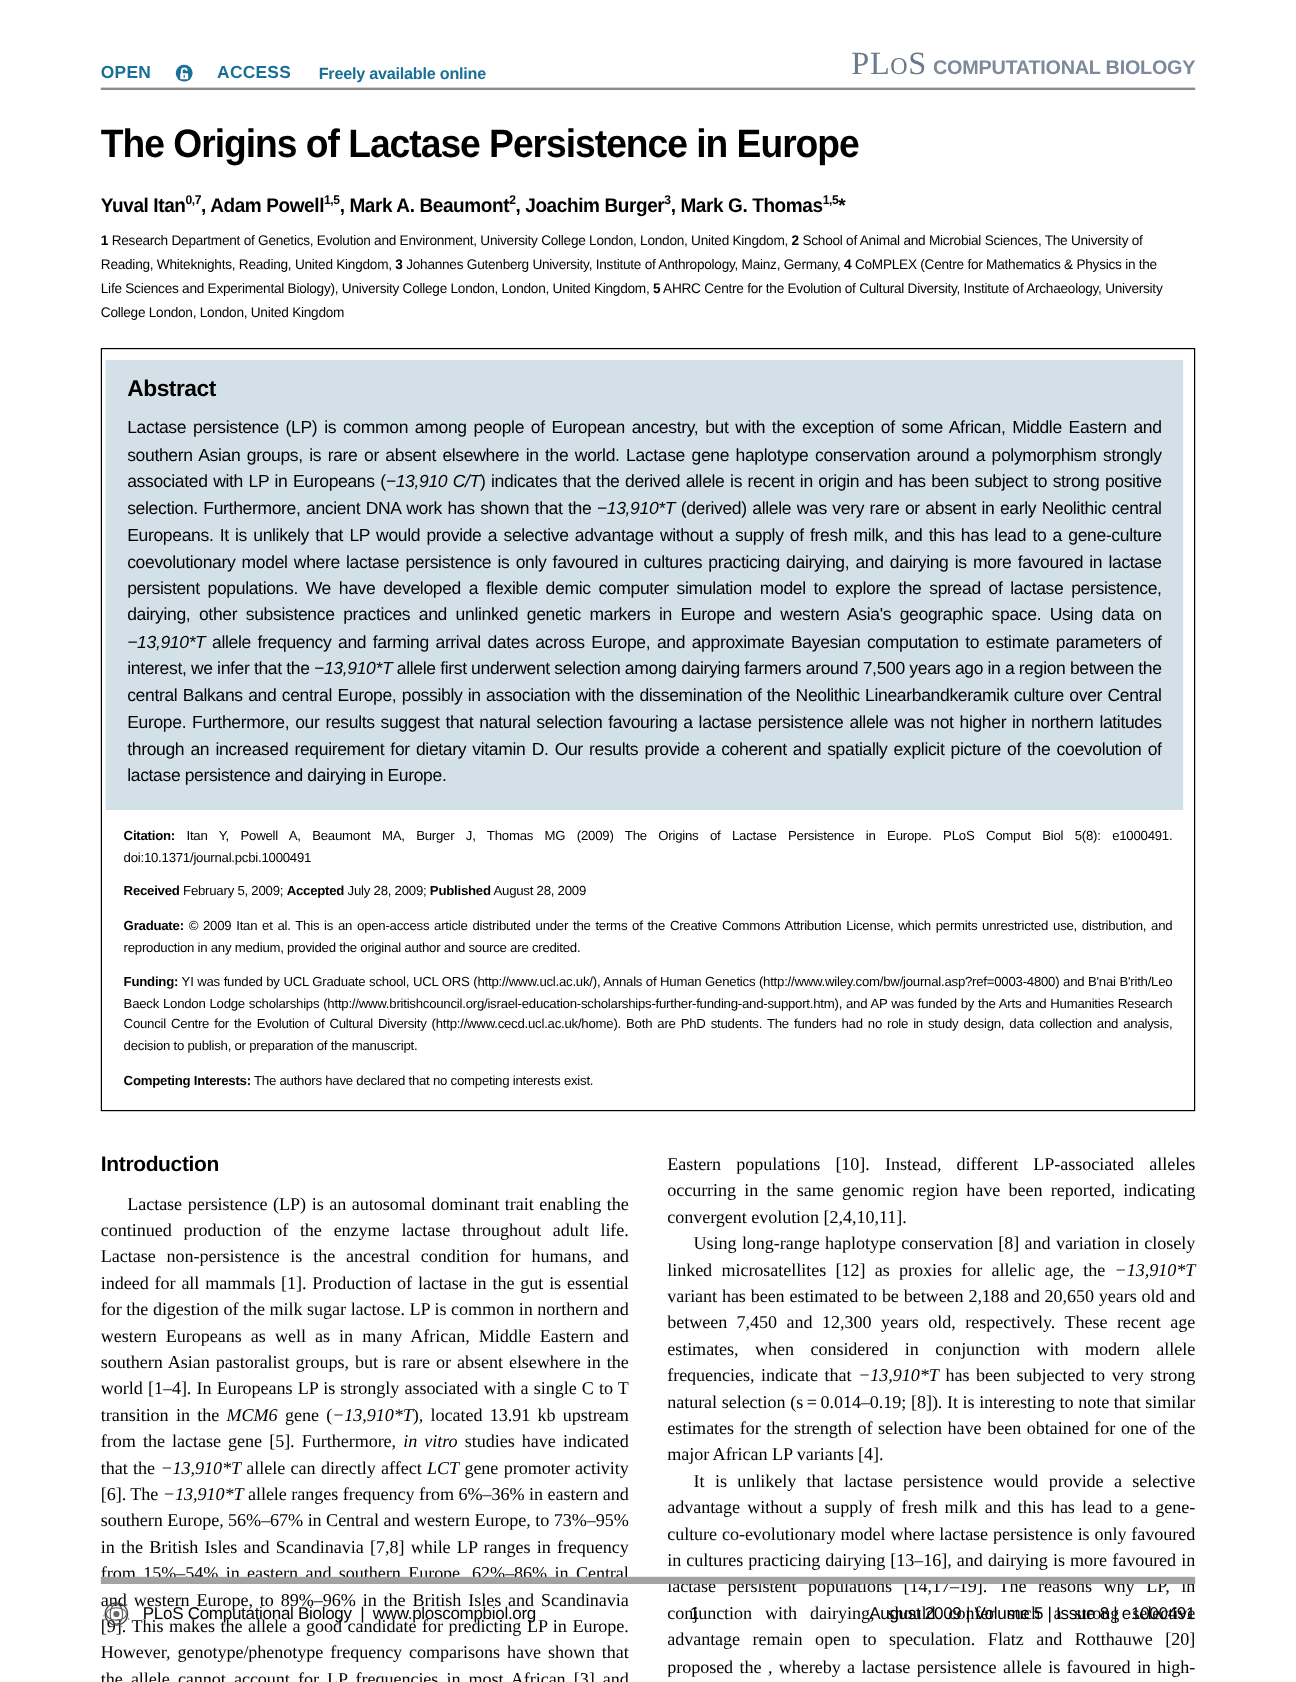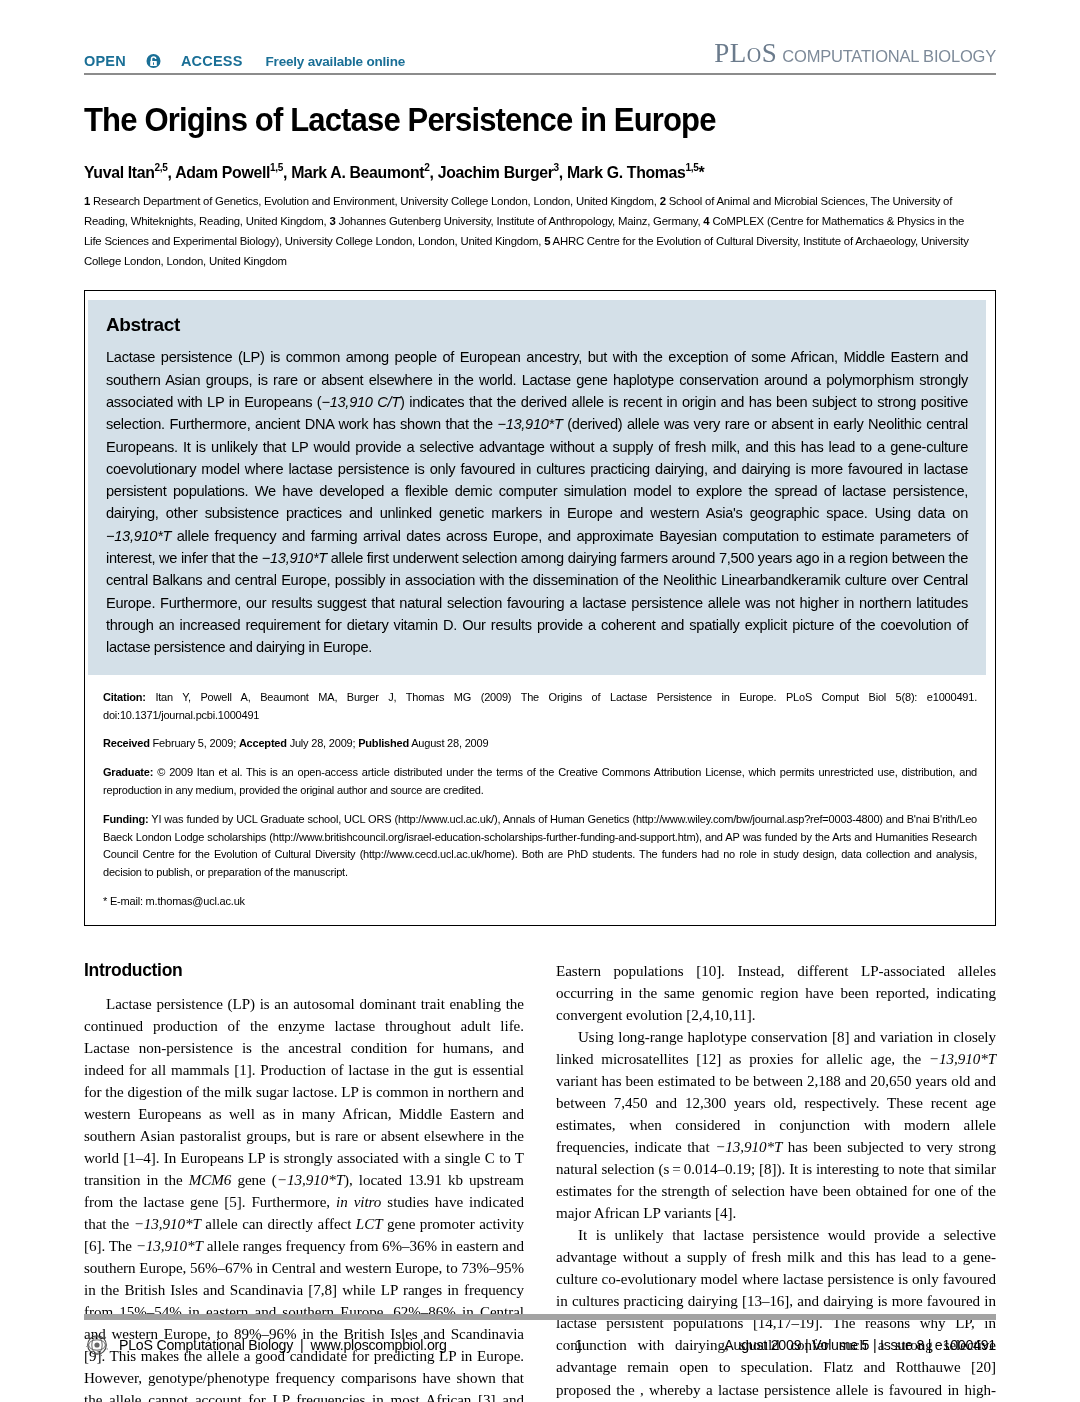--- a/index.html
+++ b/index.html
@@ -56,21 +56,21 @@
   }
   .plos-word {
     font-family: "Liberation Serif", serif;
     font-size: 27px;
     color: #6b7b8c;
     letter-spacing: 0.5px;
   }
   .plos-word .small-o { font-size: 20px; }
   .journal-name {
     font-family: "Liberation Sans", sans-serif;
-    font-weight: normal;
+    font-weight: bold;
     font-size: 16.5px;
     color: #7d8a99;
     letter-spacing: -0.2px;
   }
 
   
   .article-title {
     font-family: "Liberation Sans", sans-serif;
     font-weight: bold;
     font-size: 33px;
@@ -219,35 +219,35 @@
       <span class="oa-free">Freely available online</span>
     </div>
     <div class="journal-logo">
       <span class="plos-word"><span>PL</span><span class="small-o">O</span><span>S</span></span>
       <span class="journal-name">COMPUTATIONAL BIOLOGY</span>
     </div>
   </div>
 
   <h1 class="article-title">The Origins of Lactase Persistence in Europe</h1>
 
-  <div class="authors">Yuval Itan<sup>2,5</sup>, Adam Powell<sup>1,5</sup>, Mark A. Beaumont<sup>2</sup>, Joachim Burger<sup>3</sup>, Mark G. Thomas<sup>1,5</sup>*</div>
+  <div class="authors">Yuval Itan<sup>0,7</sup>, Adam Powell<sup>1,5</sup>, Mark A. Beaumont<sup>2</sup>, Joachim Burger<sup>3</sup>, Mark G. Thomas<sup>1,5</sup>*</div>
 
   <div class="affiliations"><b>1</b> Research Department of Genetics, Evolution and Environment, University College London, London, United Kingdom, <b>2</b> School of Animal and Microbial Sciences, The University of Reading, Whiteknights, Reading, United Kingdom, <b>3</b> Johannes Gutenberg University, Institute of Anthropology, Mainz, Germany, <b>4</b> CoMPLEX (Centre for Mathematics &amp; Physics in the Life Sciences and Experimental Biology), University College London, London, United Kingdom, <b>5</b> AHRC Centre for the Evolution of Cultural Diversity, Institute of Archaeology, University College London, London, United Kingdom</div>
 
   <div class="abstract-box">
     <div class="abstract-inner">
       <div class="abstract-heading">Abstract</div>
       <div class="abstract-text">Lactase persistence (LP) is common among people of European ancestry, but with the exception of some African, Middle Eastern and southern Asian groups, is rare or absent elsewhere in the world. Lactase gene haplotype conservation around a polymorphism strongly associated with LP in Europeans (<i>−13,910 C/T</i>) indicates that the derived allele is recent in origin and has been subject to strong positive selection. Furthermore, ancient DNA work has shown that the <i>−13,910*T</i> (derived) allele was very rare or absent in early Neolithic central Europeans. It is unlikely that LP would provide a selective advantage without a supply of fresh milk, and this has lead to a gene-culture coevolutionary model where lactase persistence is only favoured in cultures practicing dairying, and dairying is more favoured in lactase persistent populations. We have developed a flexible demic computer simulation model to explore the spread of lactase persistence, dairying, other subsistence practices and unlinked genetic markers in Europe and western Asia's geographic space. Using data on <i>−13,910*T</i> allele frequency and farming arrival dates across Europe, and approximate Bayesian computation to estimate parameters of interest, we infer that the <i>−13,910*T</i> allele first underwent selection among dairying farmers around 7,500 years ago in a region between the central Balkans and central Europe, possibly in association with the dissemination of the Neolithic Linearbandkeramik culture over Central Europe. Furthermore, our results suggest that natural selection favouring a lactase persistence allele was not higher in northern latitudes through an increased requirement for dietary vitamin D. Our results provide a coherent and spatially explicit picture of the coevolution of lactase persistence and dairying in Europe.</div>
     </div>
     <div class="meta-block">
       <p class="meta-p"><b>Citation:</b> Itan Y, Powell A, Beaumont MA, Burger J, Thomas MG (2009) The Origins of Lactase Persistence in Europe. PLoS Comput Biol 5(8): e1000491. doi:10.1371/journal.pcbi.1000491</p>
       <p class="meta-p"><b>Received</b> February 5, 2009; <b>Accepted</b> July 28, 2009; <b>Published</b> August 28, 2009</p>
       <p class="meta-p"><b>Graduate:</b> © 2009 Itan et al. This is an open-access article distributed under the terms of the Creative Commons Attribution License, which permits unrestricted use, distribution, and reproduction in any medium, provided the original author and source are credited.</p>
       <p class="meta-p"><b>Funding:</b> YI was funded by UCL Graduate school, UCL ORS (http://www.ucl.ac.uk/), Annals of Human Genetics (http://www.wiley.com/bw/journal.asp?ref=0003-4800) and B'nai B'rith/Leo Baeck London Lodge scholarships (http://www.britishcouncil.org/israel-education-scholarships-further-funding-and-support.htm), and AP was funded by the Arts and Humanities Research Council Centre for the Evolution of Cultural Diversity (http://www.cecd.ucl.ac.uk/home). Both are PhD students. The funders had no role in study design, data collection and analysis, decision to publish, or preparation of the manuscript.</p>
-      <p class="meta-p meta-email">* E-mail: m.thomas@ucl.ac.uk</p>
+      <p class="meta-p"><b>Competing Interests:</b> The authors have declared that no competing interests exist.</p>
     </div>
   </div>
 
   <div class="body-cols">
     <div class="col">
       <h2 class="section-heading">Introduction</h2>
       <p class="body-p">Lactase persistence (LP) is an autosomal dominant trait enabling the continued production of the enzyme lactase throughout adult life. Lactase non-persistence is the ancestral condition for humans, and indeed for all mammals [1]. Production of lactase in the gut is essential for the digestion of the milk sugar lactose. LP is common in northern and western Europeans as well as in many African, Middle Eastern and southern Asian pastoralist groups, but is rare or absent elsewhere in the world [1–4]. In Europeans LP is strongly associated with a single C to T transition in the <i>MCM6</i> gene (<i>−13,910*T</i>), located 13.91 kb upstream from the lactase gene [5]. Furthermore, <i>in vitro</i> studies have indicated that the <i>−13,910*T</i> allele can directly affect <i>LCT</i> gene promoter activity [6]. The <i>−13,910*T</i> allele ranges frequency from 6%–36% in eastern and southern Europe, 56%–67% in Central and western Europe, to 73%–95% in the British Isles and Scandinavia [7,8] while LP ranges in frequency from 15%–54% in eastern and southern Europe, 62%–86% in Central and western Europe, to 89%–96% in the British Isles and Scandinavia [9]. This makes the  allele a good candidate for predicting LP in Europe. However, genotype/phenotype frequency comparisons have shown that the  allele cannot account for LP frequencies in most African [3] and Middle</p>
     </div>
     <div class="col">
       <p class="body-p cont">Eastern populations [10]. Instead, different LP-associated alleles occurring in the same genomic region have been reported, indicating convergent evolution [2,4,10,11].</p>

